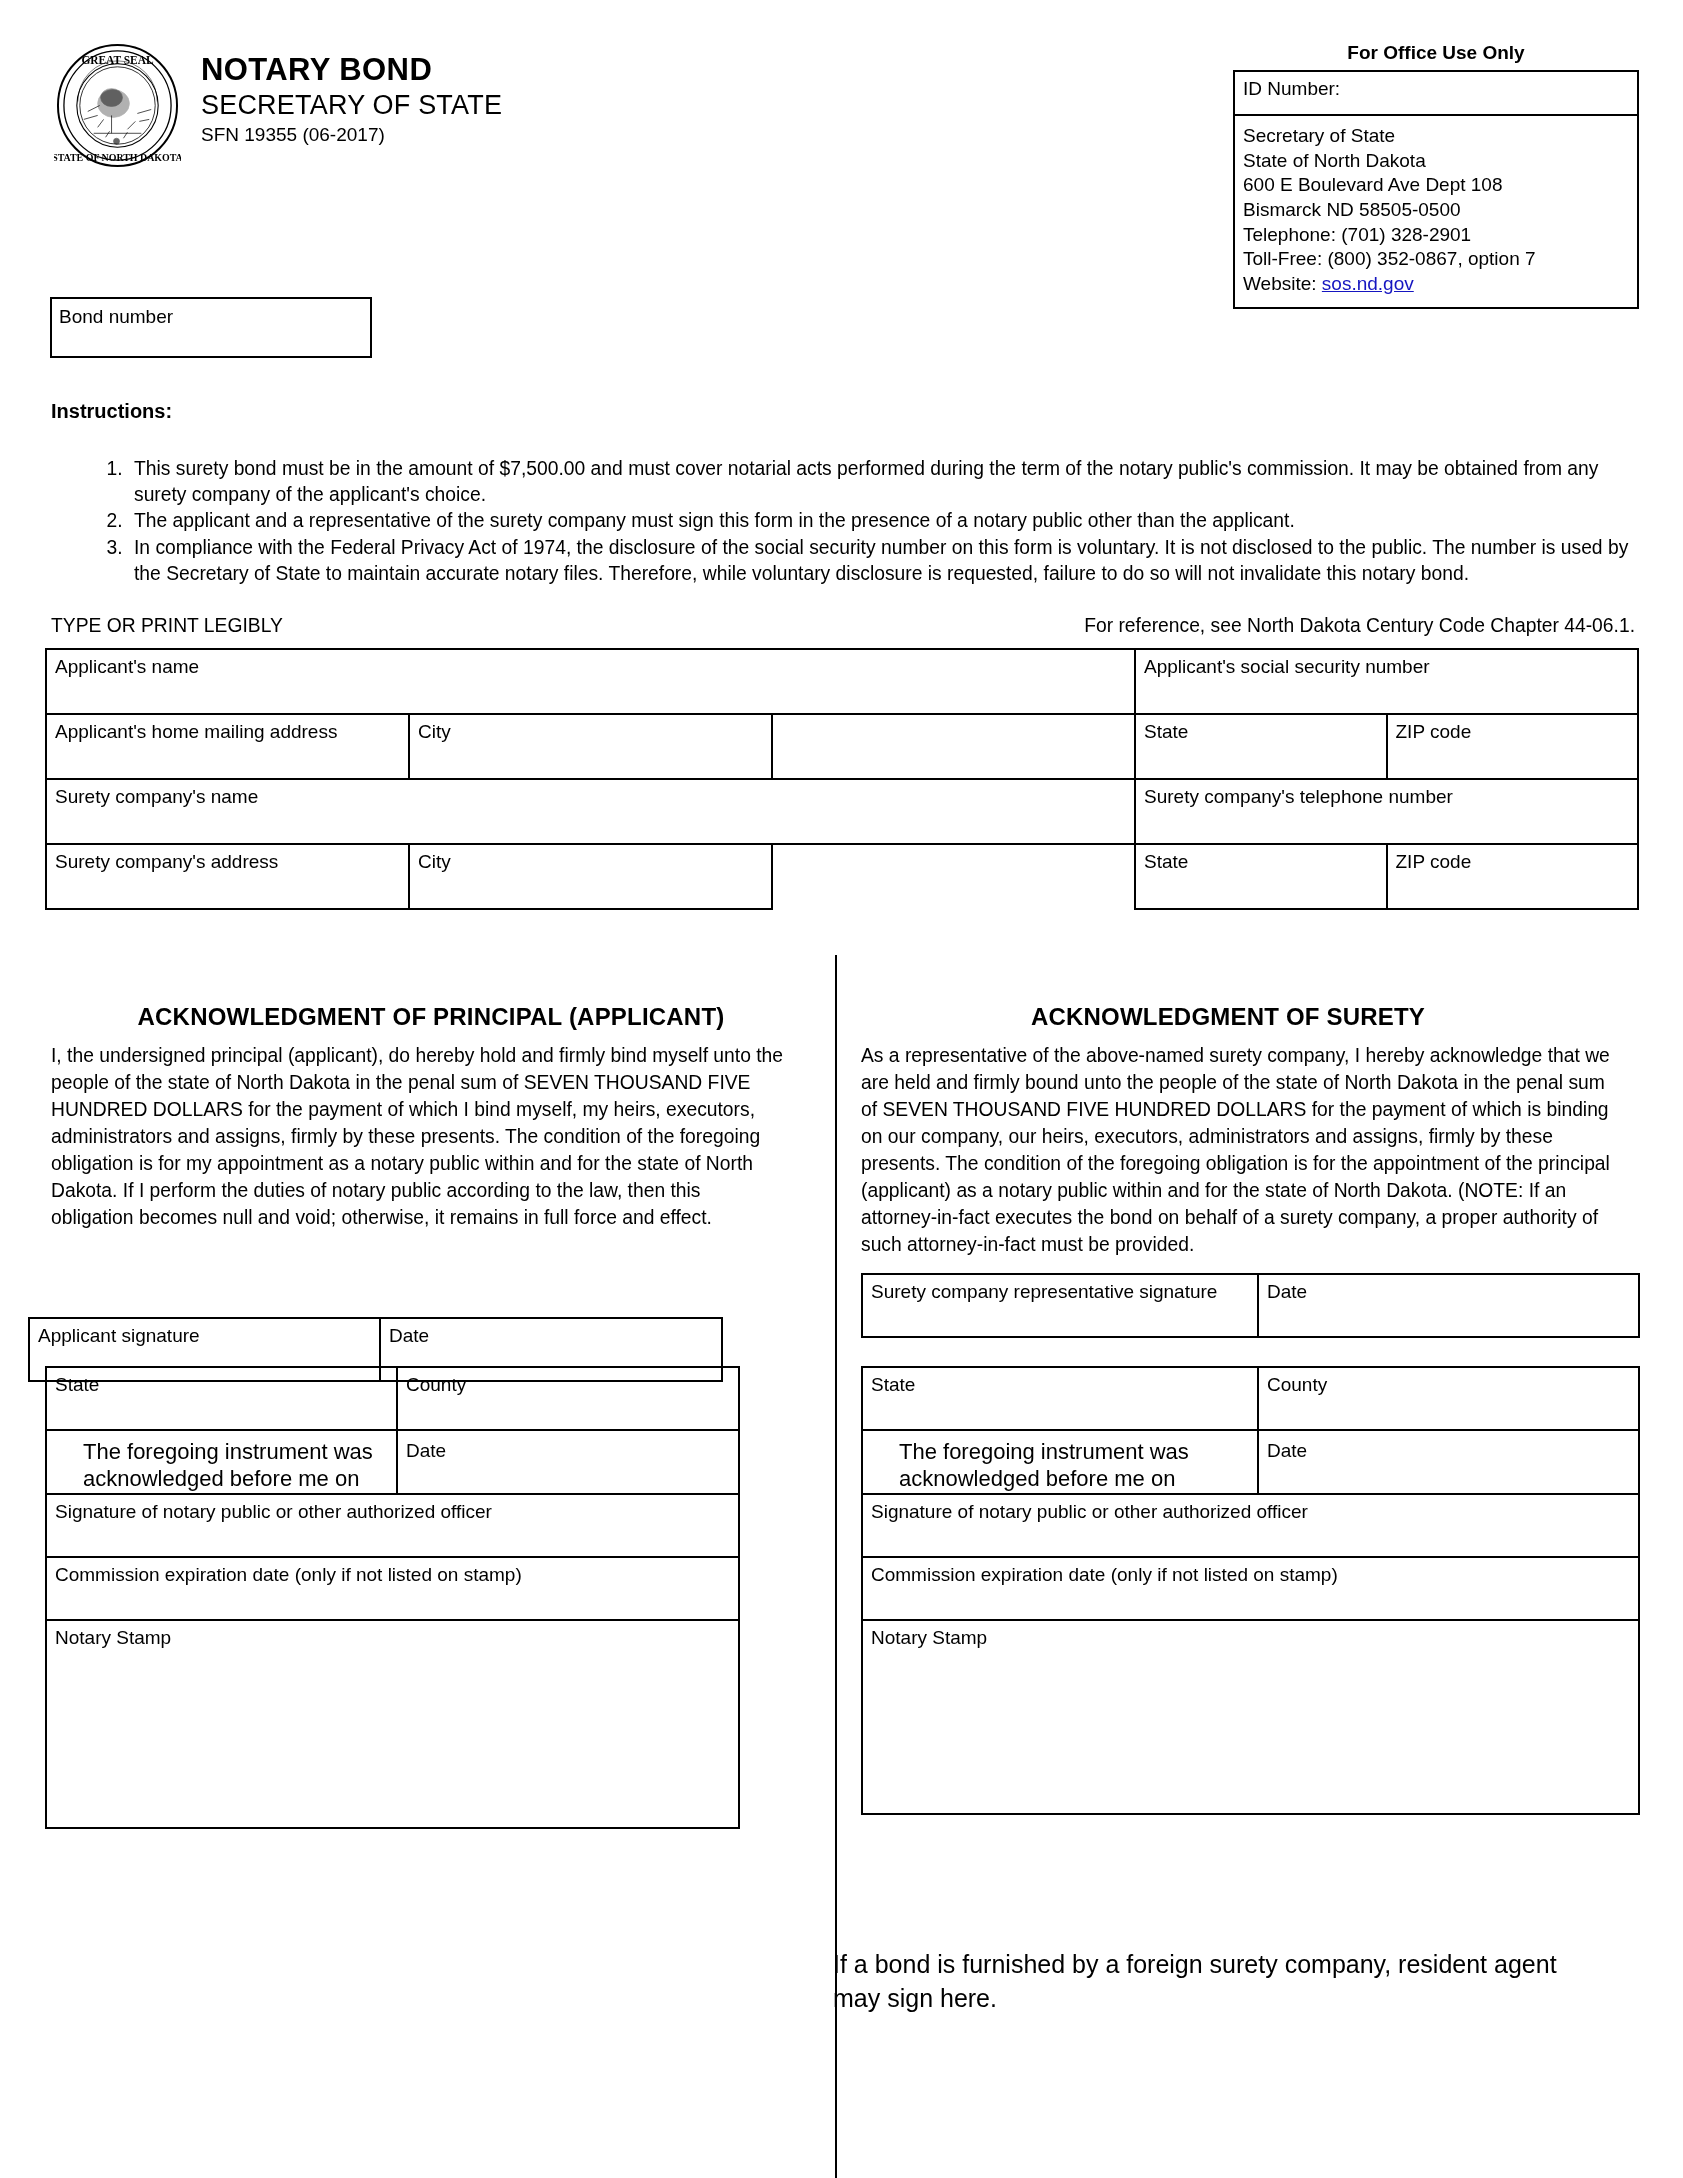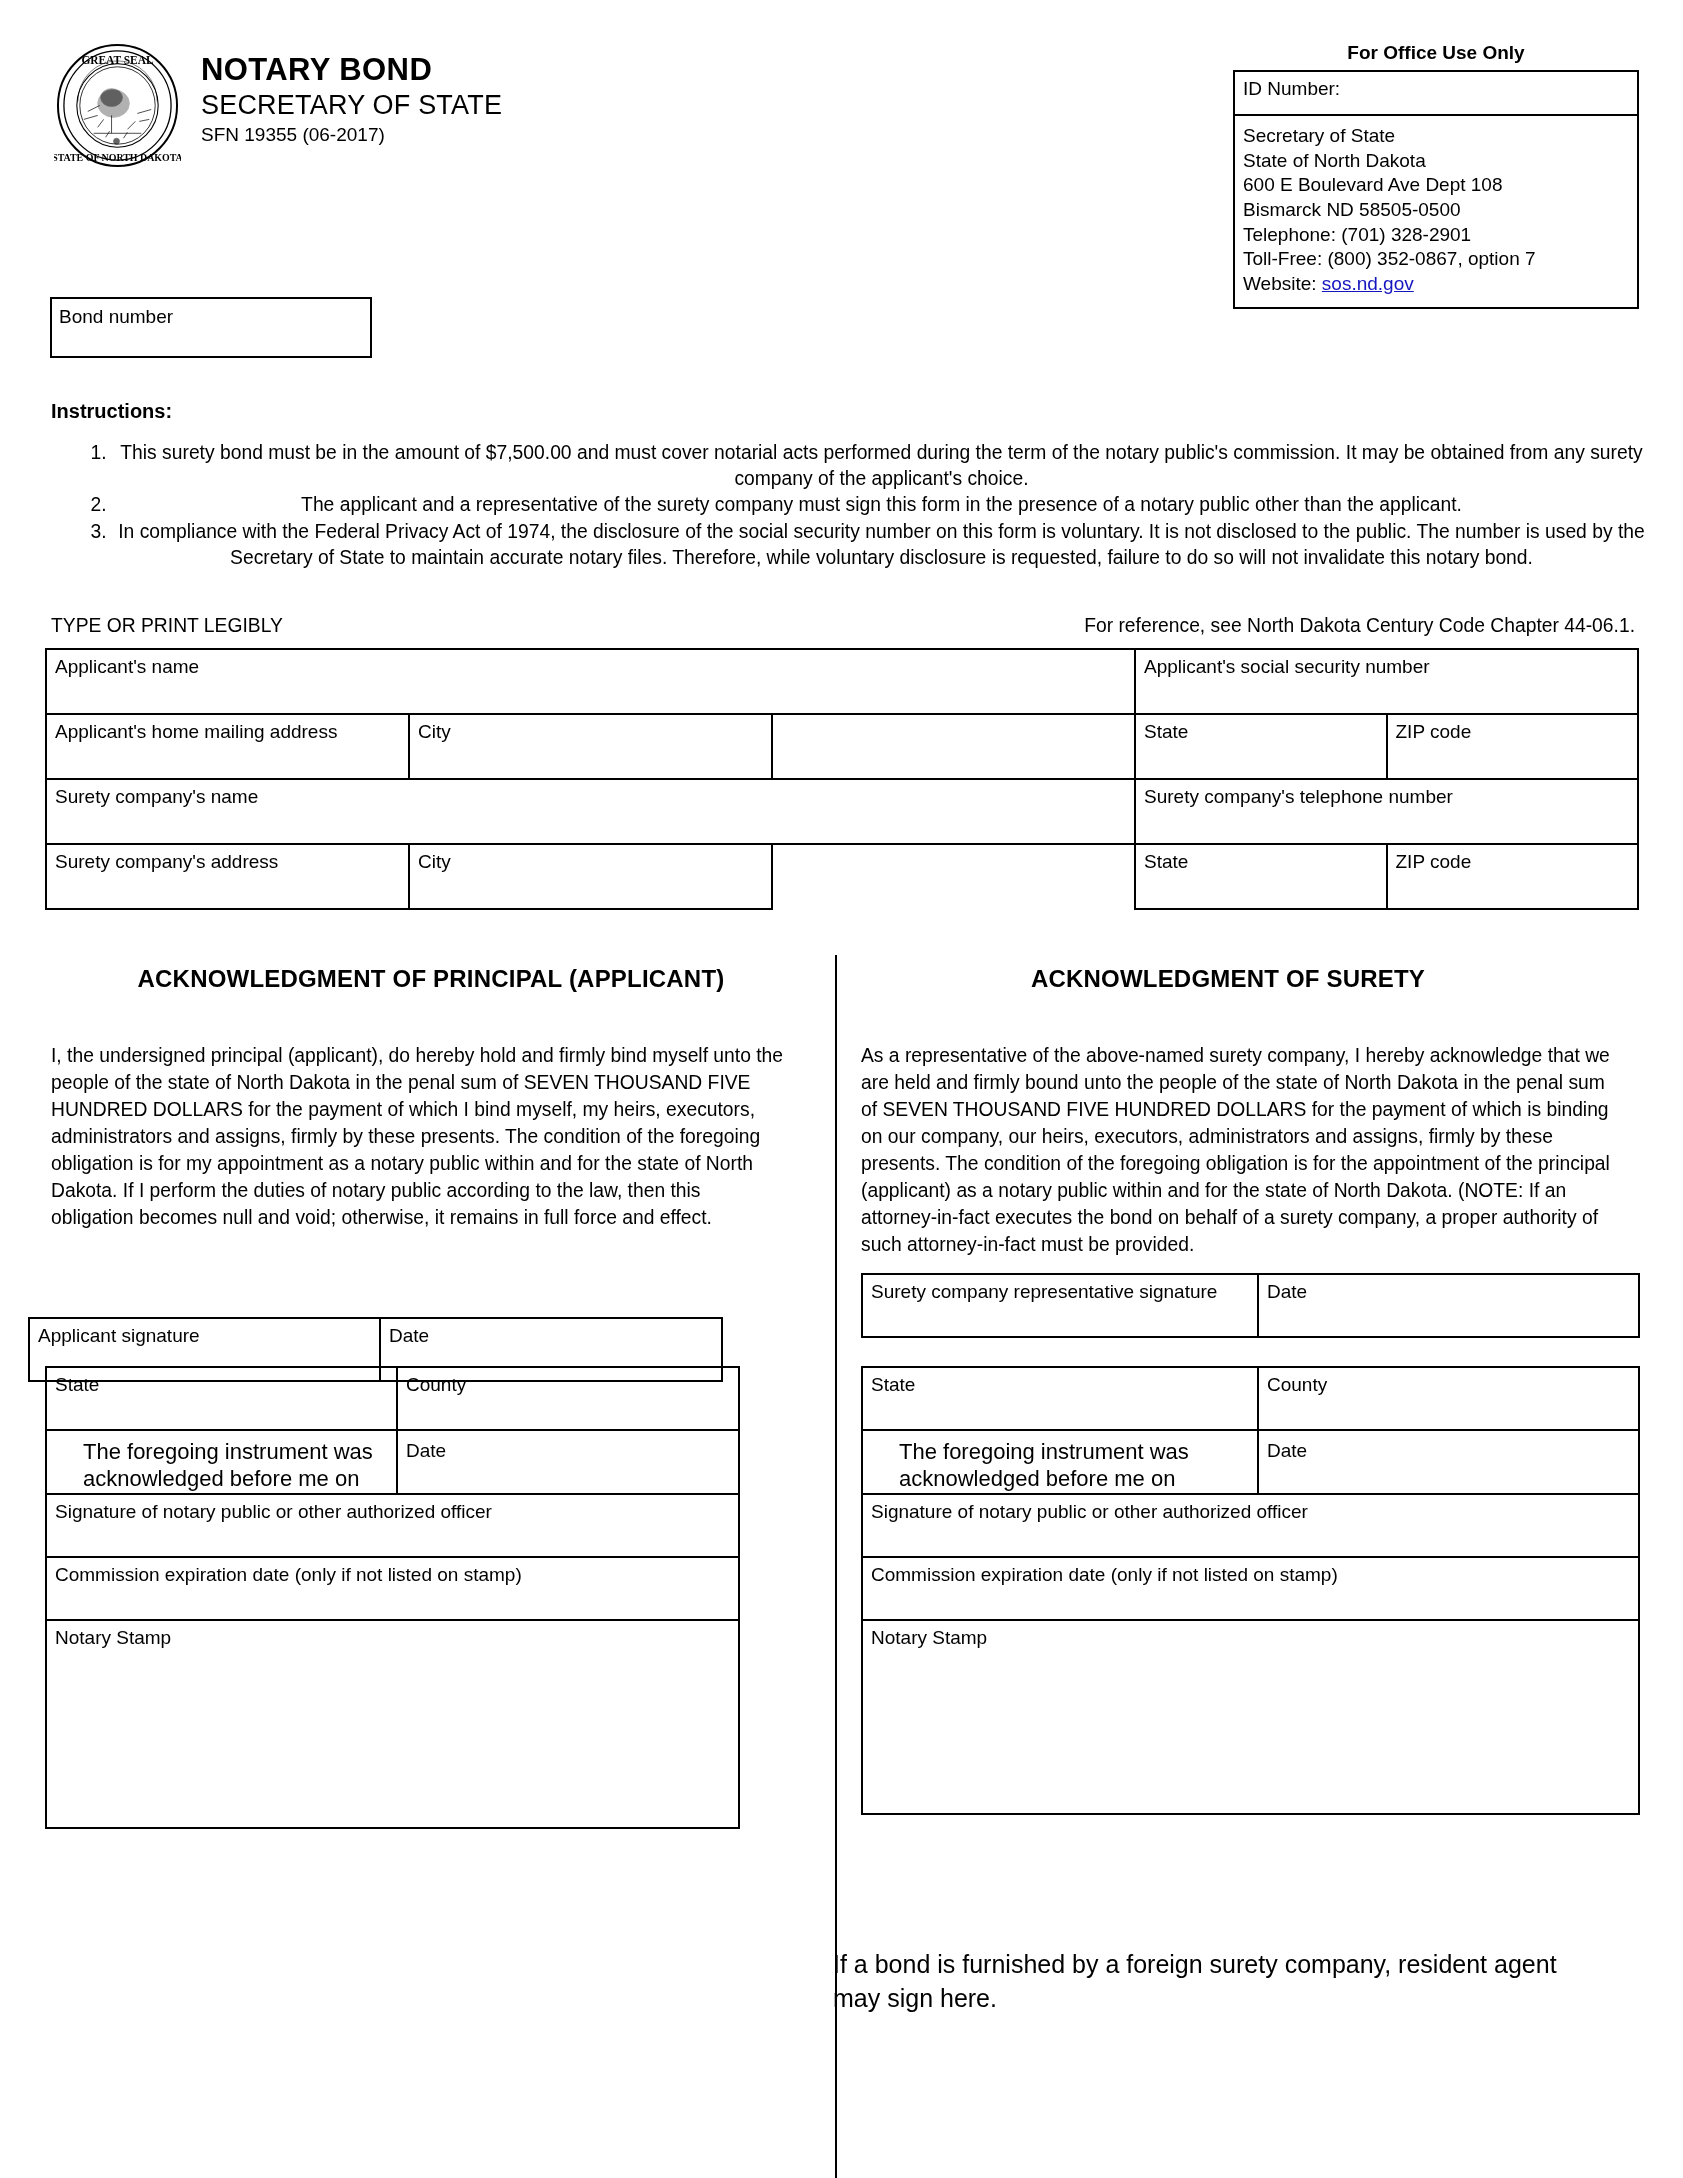--- a/index.html
+++ b/index.html
@@ -122,23 +122,22 @@
   }
   .instructions-list {
     position: absolute;
     left: 51px;
     top: 440px;
     width: 1594px;
     font-size: 19.3px;
     line-height: 1.33;
   }
   .instructions-list ol {
-    margin: 0;
+    margin: 16px;
     padding-left: 61px;
-    text-align: center;
   }
   .instructions-list li {
     margin: 0 0 1px 0;
     padding-left: 6px;
   }
 
   
   .legibly-row {
     position: absolute;
     left: 51px;
@@ -165,21 +164,21 @@
     font-size: 19px;
     padding: 6px 0 0 8px;
     height: 65px;
     box-sizing: border-box;
   }
 
   
   .ack-heads {
     position: absolute;
     left: 45px;
-    top: 965px;
+    top: 1003px;
     width: 1594px;
     display: flex;
   }
   .ack-head {
     font-size: 24px;
     font-weight: bold;
     text-align: center;
     letter-spacing: 0.2px;
   }
   .ack-head.left { width: 772px; }

